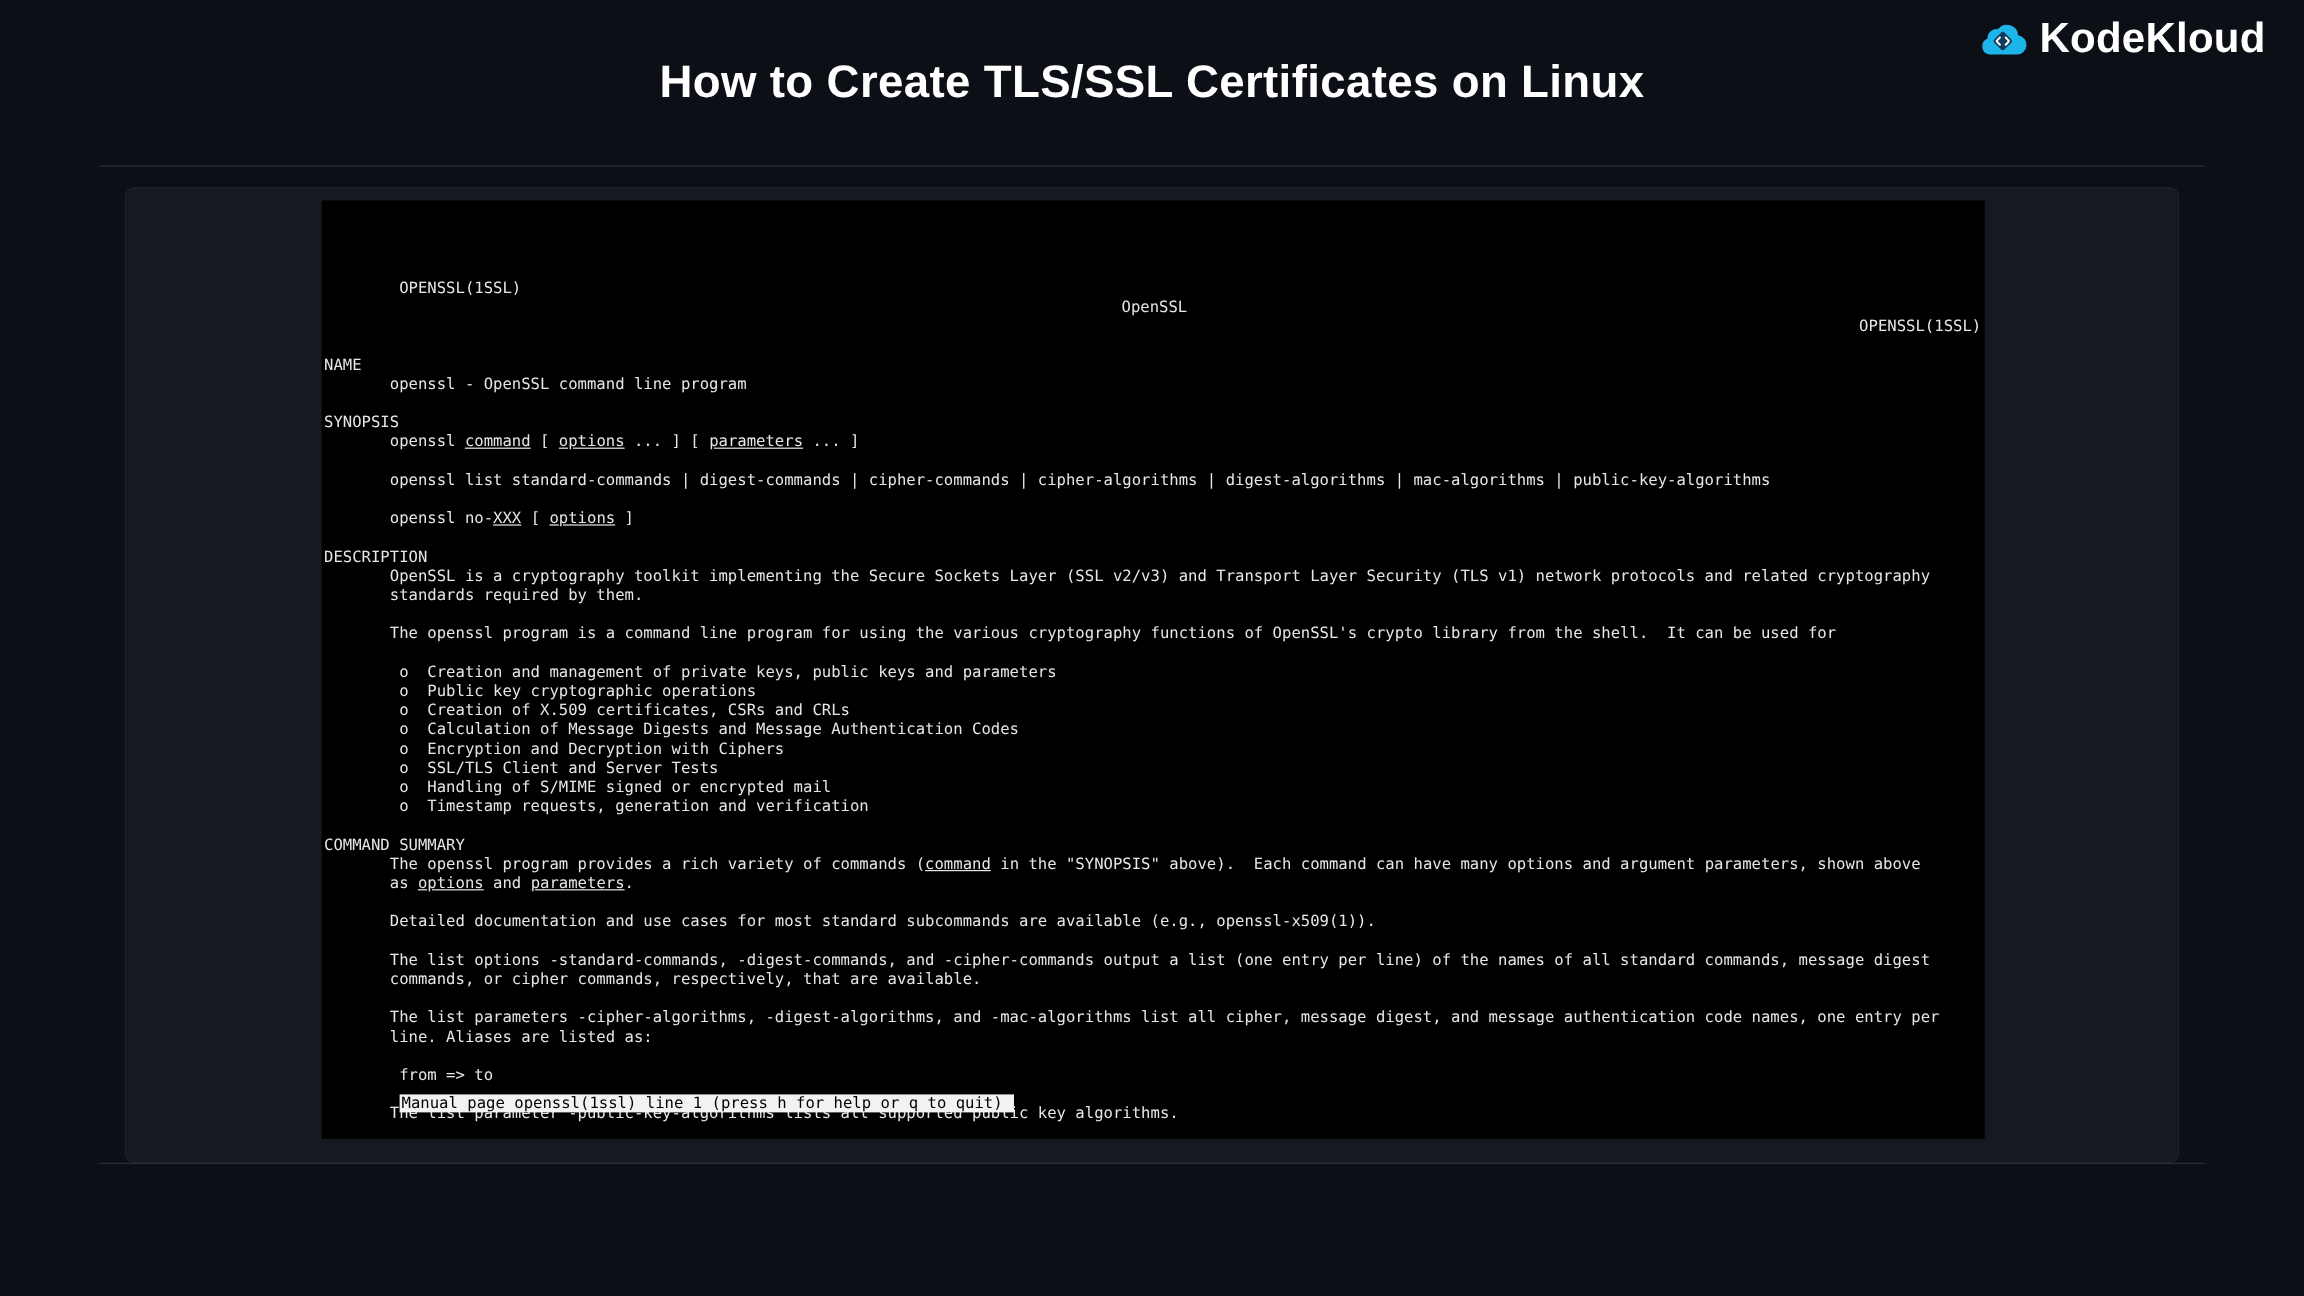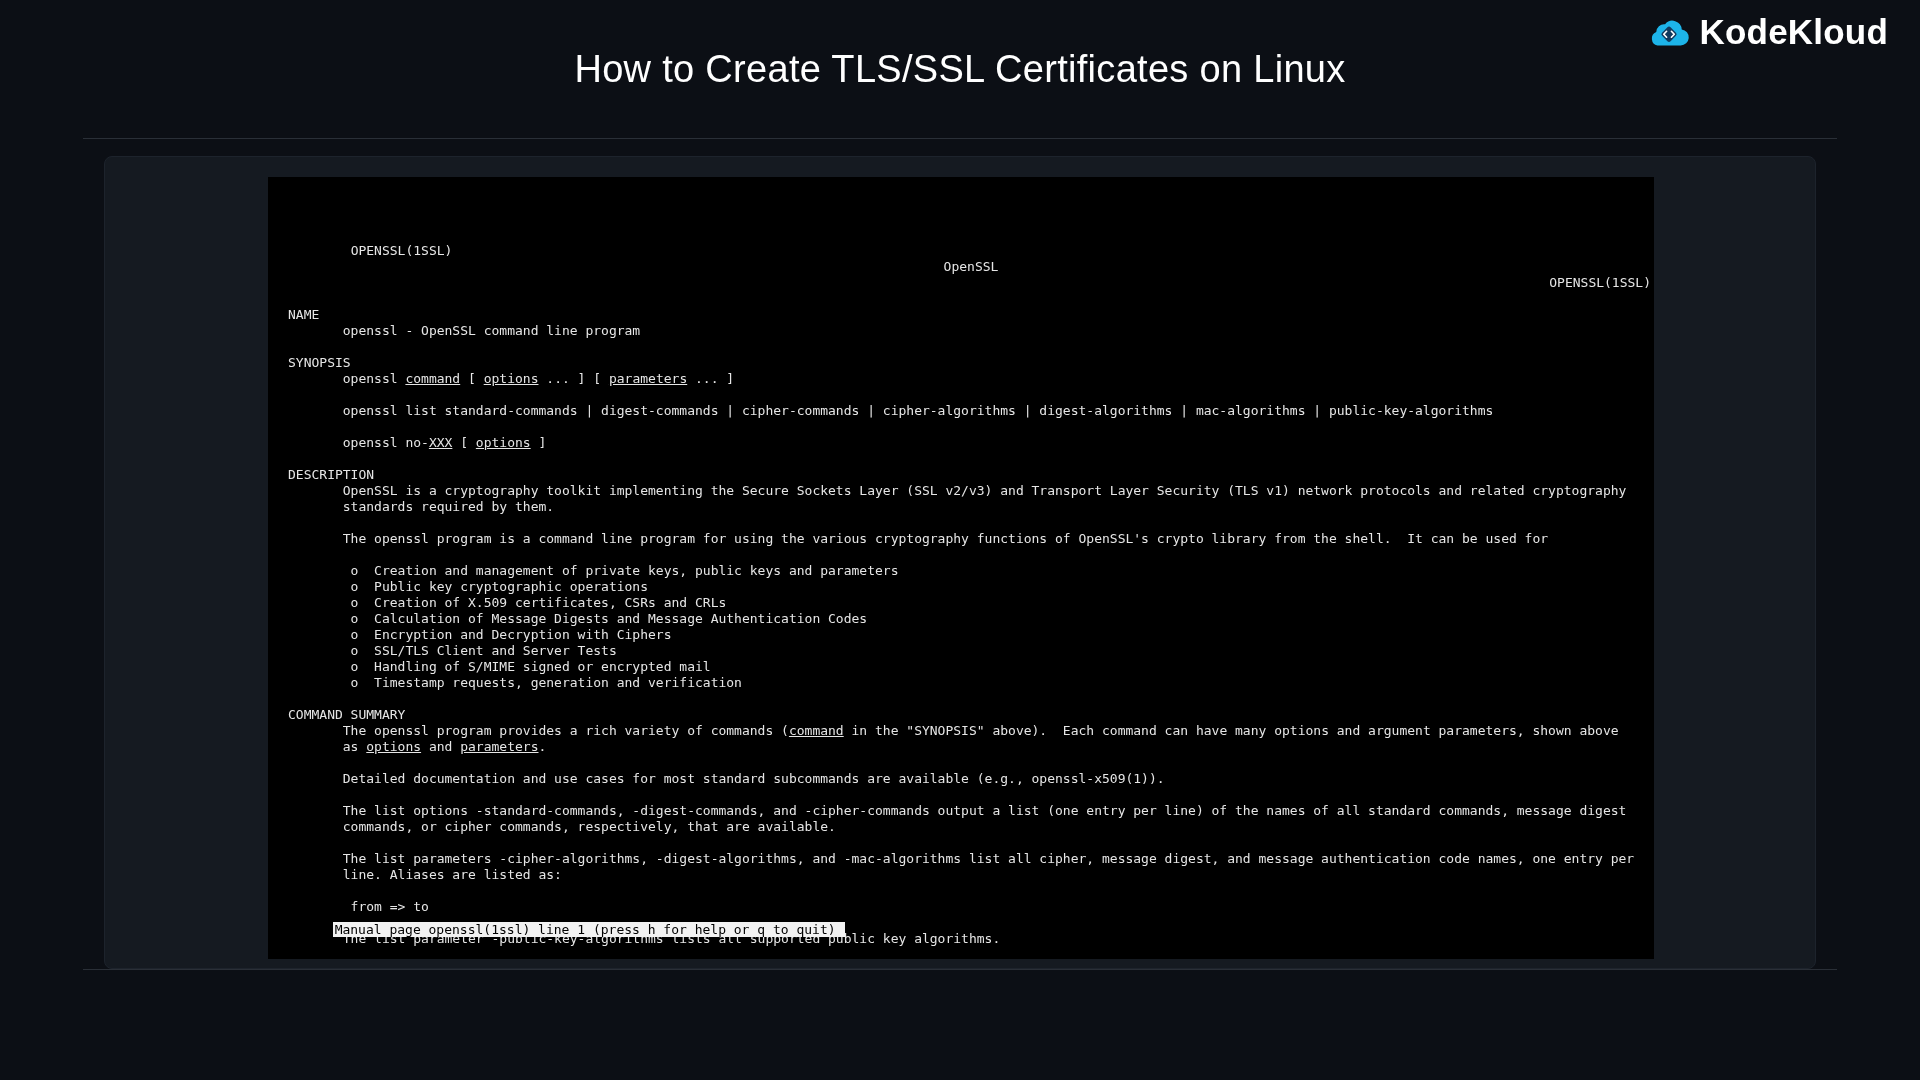--- a/index.html
+++ b/index.html
@@ -5,33 +5,33 @@
   * { margin:0; padding:0; box-sizing:border-box; }
   html,body { width:1920px; height:1080px; background:#0c0f15; overflow:hidden;
               font-family:"Liberation Sans", sans-serif; }
   .page { position:relative; width:1920px; height:1080px; background:#0c0f15; }
 
   .logo { position:absolute; top:12px; right:32px; display:flex; align-items:center; gap:10px; }
   .logo-icon { display:flex; align-items:center; }
   .logo-text { color:#ffffff; font-size:35px; font-weight:bold; letter-spacing:0.2px; }
 
   .page-title { position:absolute; top:48px; left:0; width:100%; text-align:center;
-                color:#ffffff; font-size:38px; font-weight:400; letter-spacing:0.3px; }
+                color:#ffffff; font-size:38px; font-weight:700; letter-spacing:0.3px; }
 
   .divider { position:absolute; left:83px; width:1754px; height:1px; background:#2a2f37; }
   .divider-top { top:138px; }
   .divider-bottom { top:969px; }
 
   .panel { position:absolute; left:104px; top:156px; width:1712px; height:813px;
            background:#151a21; border:1px solid #1d232c; border-radius:8px; }
 
-  .terminal { position:absolute; left:163px; top:20px; width:1386px; height:782px;
+  .terminal { position:absolute; left:163px; top:10px; width:1386px; height:782px;
               background:#000000; color:#e6e6e6;
               font-family:"DejaVu Sans Mono", monospace; font-size:13px; line-height:16px;
-              white-space:pre; overflow:hidden; padding:2px 0 0 20px; }
+              white-space:pre; overflow:hidden; padding:2px 0 0 2px; }
 
   .tline { min-height:16px; }
   .u { text-decoration:underline; }
   .b { font-weight:normal; }
 
   .man-header { position:relative; height:16px; }
   .man-header .hc { position:absolute; left:50%; transform:translateX(-50%); }
   .man-header .hr { position:absolute; right:3px; }
 
   .status { position:absolute; left:2px; bottom:5px; }

